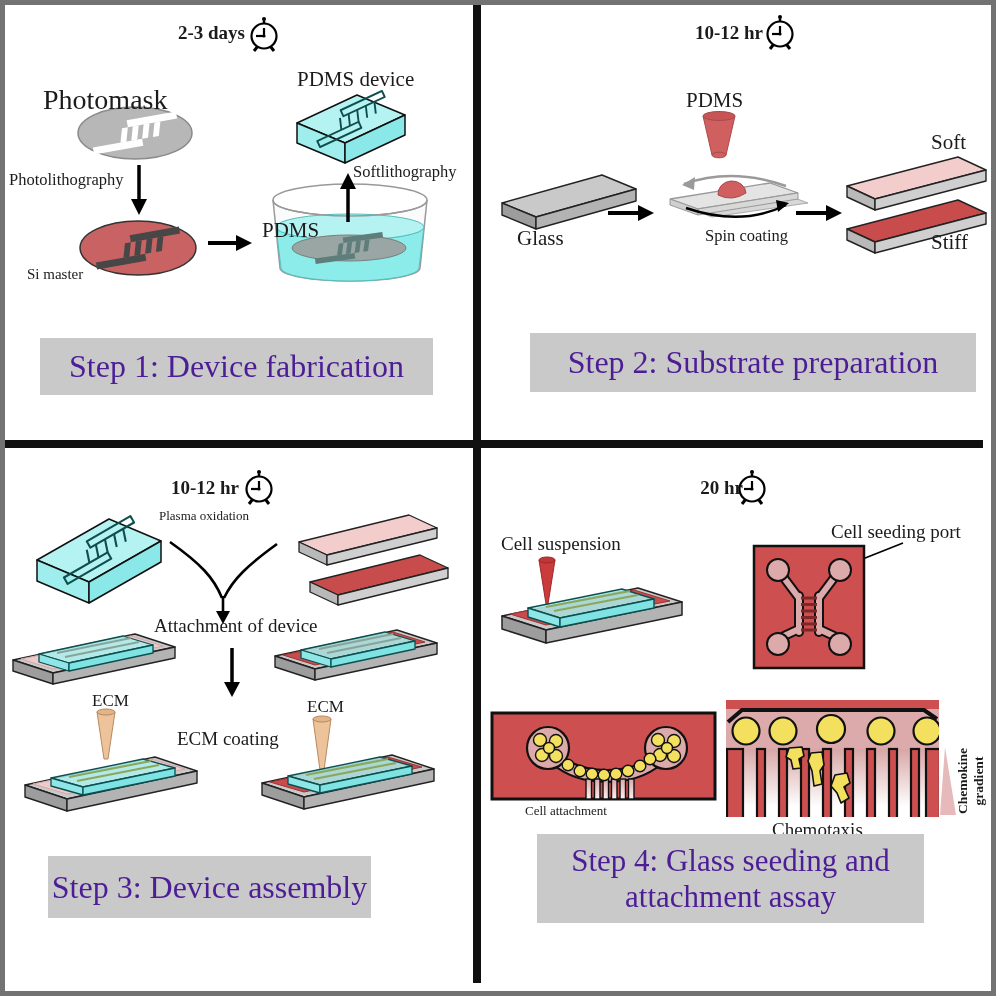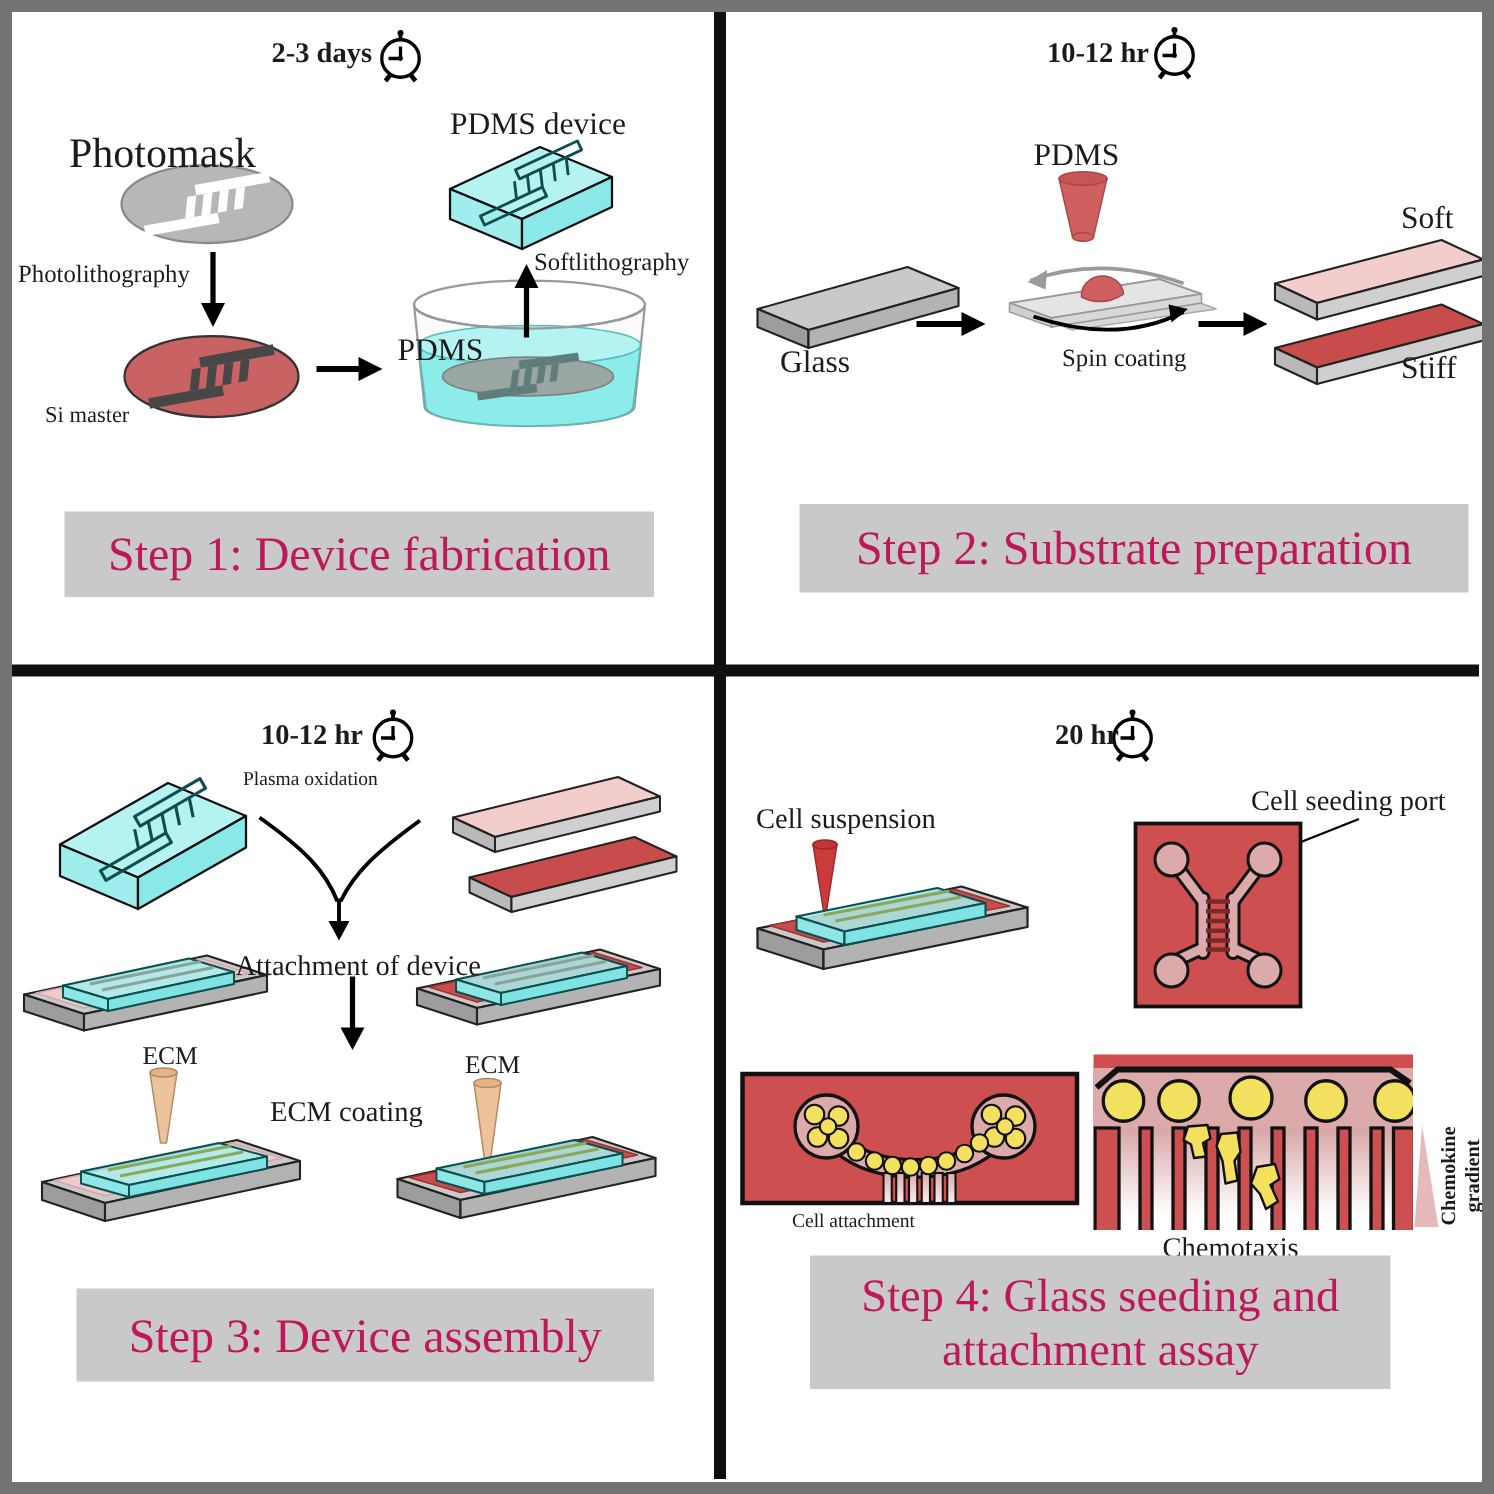--- a/index.html
+++ b/index.html
@@ -1,22 +1,22 @@
 <!DOCTYPE html>
 <html><head>
 <meta charset="utf-8">
 <style>
   html,body{margin:0;padding:0;background:#fff;}
-  #fig{position:relative;width:996px;height:996px;background:#fff;border:8px solid #737373;box-sizing:border-box;overflow:hidden;font-family:"Liberation Serif","DejaVu Serif",serif;}
+  #fig{position:relative;width:996px;height:996px;background:#fff;border:5px solid #737373;box-sizing:border-box;overflow:hidden;font-family:"Liberation Serif","DejaVu Serif",serif;}
   .divider{position:absolute;background:#101010;}
   .panel{position:absolute;}
   .panel svg{position:absolute;left:0;top:0;}
   .lbl{position:absolute;color:#1b1b1b;white-space:nowrap;line-height:1.05;}
   .timer{font-weight:bold;font-size:19px;text-align:right;}
-  .caption{position:absolute;background:#c9c9c9;display:flex;flex-direction:column;align-items:center;justify-content:center;color:#be185d;text-align:center;}
+  .caption{position:absolute;background:#c9c9c9;display:flex;flex-direction:column;align-items:center;justify-content:center;color:#4c1d95;text-align:center;}
   .cap1{font-size:32px;white-space:nowrap;}
   .cap2{font-size:31px;white-space:nowrap;}
   .rot{transform:rotate(-90deg);font-weight:bold;font-size:13.5px;text-align:center;line-height:1.15;font-family:"Liberation Serif","DejaVu Serif",serif;}
 </style>
 </head>
 <body>
 
 <svg width="0" height="0" style="position:absolute" aria-hidden="true">
   <defs>
     <g id="ladderF">
@@ -255,25 +255,25 @@
         <polygon points="265,334 383,309 417,319 299,344" fill="#c94c4c" stroke="#933" stroke-width="1"></polygon>
         <polygon points="283,328 375,309 407,318 315,337" fill="#a8eeee" fill-opacity="0.85" stroke="#0d4f4f" stroke-width="1.3"></polygon>
         <polygon points="283,328 315,337 315,345 283,336" fill="#8fe6e6" stroke="#0d4f4f" stroke-width="1.3"></polygon>
         <polygon points="315,337 407,318 407,326 315,345" fill="#7fe3e3" stroke="#0d4f4f" stroke-width="1.3"></polygon>
         <line x1="301" y1="327" x2="383" y2="311" stroke="#8aa85a" stroke-width="2.2"></line>
         <line x1="309" y1="331" x2="391" y2="315" stroke="#8aa85a" stroke-width="2.2"></line>
       </g>
     </svg>
     <div class="lbl timer" style="left:130px;top:30px;width:104px">10-12 hr</div>
     <div class="lbl" style="left:154px;top:61px;font-size:13px">Plasma oxidation</div>
-    <div class="lbl" style="left:149px;top:184px;font-size:19px">Attachment of device</div>
+    <div class="lbl" style="left:149px;top:168px;font-size:19px">Attachment of device</div>
     <div class="lbl" style="left:87px;top:244px;font-size:17px">ECM</div>
     <div class="lbl" style="left:172px;top:281px;font-size:19px">ECM coating</div>
     <div class="lbl" style="left:302px;top:250px;font-size:17px">ECM</div>
-    <div class="caption" style="left:43px;top:408px;width:385px;height:62px">
+    <div class="caption" style="left:43px;top:408px;width:323px;height:62px">
       <div class="cap1">Step 3: Device assembly</div>
     </div>
   </div>
 
   <div class="panel" style="left:485px;top:443px;width:502px;height:535px">
     <svg width="502" height="535" viewBox="0 0 502 535">
       <defs>
         <linearGradient id="fadeDown" x1="0" y1="0" x2="0" y2="1">
           <stop offset="0" stop-color="#dcaaaa"></stop>
           <stop offset="1" stop-color="#fbf0f0"></stop>

